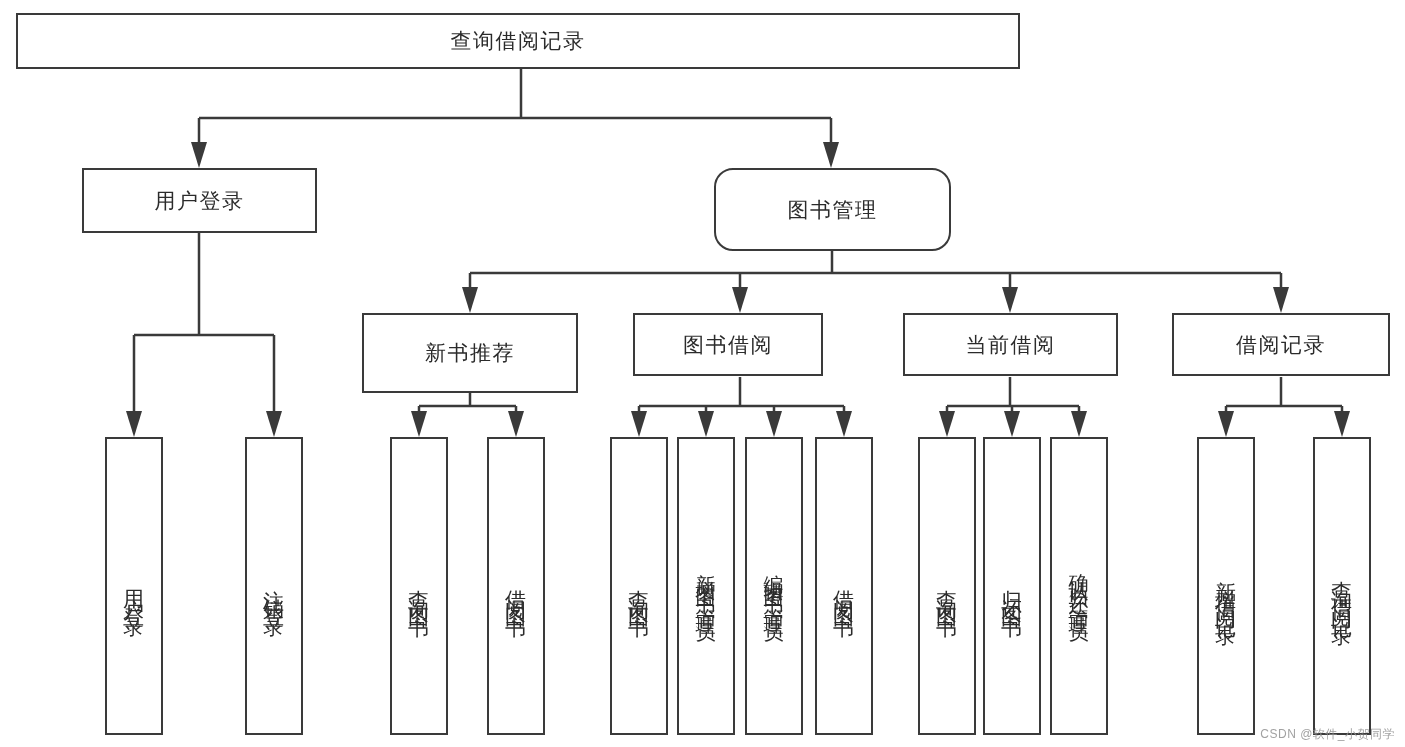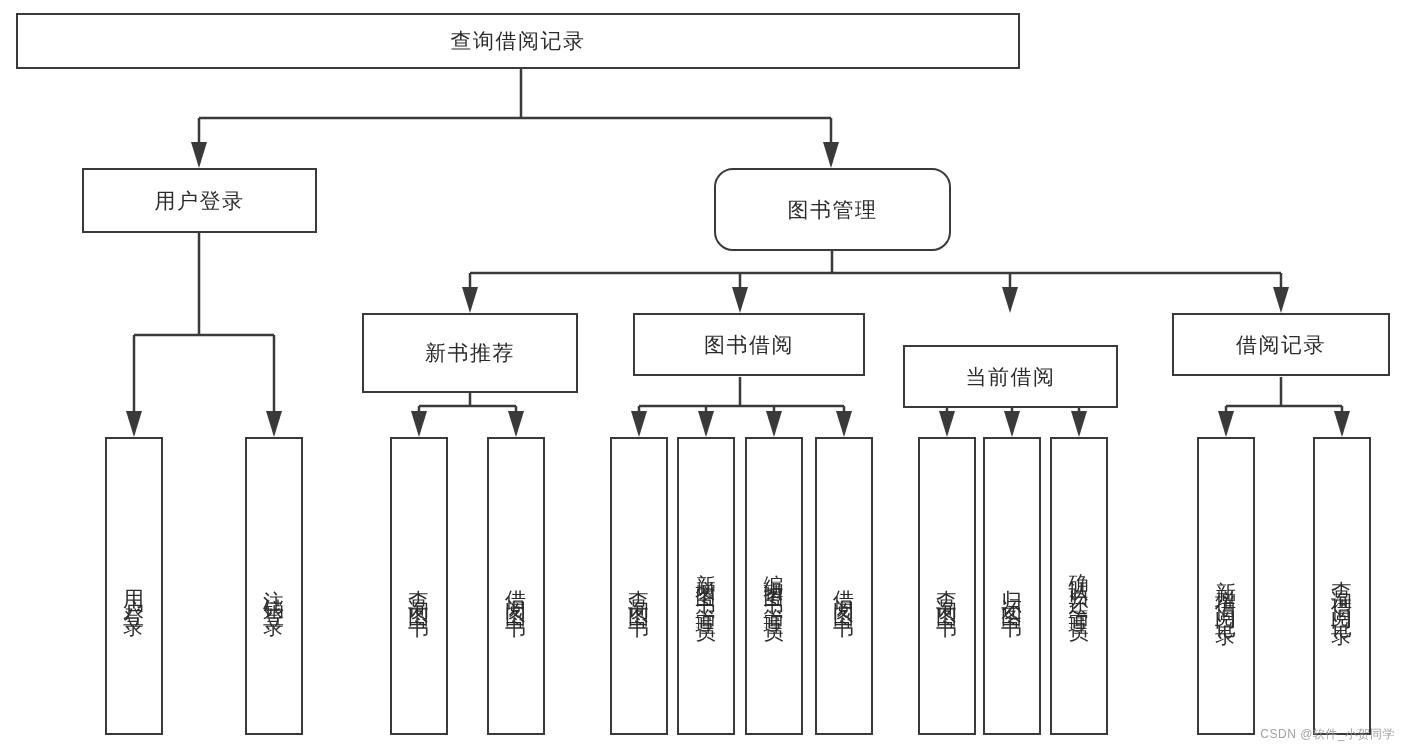--- a/index.html
+++ b/index.html
@@ -105,24 +105,24 @@
   <div class="box hbox" style="left:82px; top:168px; width:235px; height:65px;">
     <span>用户登录</span>
   </div>
   <div class="box hbox" style="left:714px; top:168px; width:237px; height:83px;border-radius:19px;">
     <span>图书管理</span>
   </div>
 
   <div class="box hbox" style="left:362px; top:313px; width:216px; height:80px;">
     <span>新书推荐</span>
   </div>
-  <div class="box hbox" style="left:633px; top:313px; width:232px; height:63px;">
+  <div class="box hbox" style="left:633px; top:313px; width:190px; height:63px;">
     <span>图书借阅</span>
   </div>
-  <div class="box hbox" style="left:903px; top:313px; width:215px; height:63px;margin-top:32px;">
+  <div class="box hbox" style="left:903px; top:313px; width:215px; height:63px;">
     <span>当前借阅</span>
   </div>
   <div class="box hbox" style="left:1172px; top:313px; width:218px; height:63px;">
     <span>借阅记录</span>
   </div>
 
   <div class="box vbox" style="left:105px; top:437px; width:58px; height:298px;">
     <span class="vtext">用户登录</span>
   </div>
   <div class="box vbox" style="left:245px; top:437px; width:58px; height:298px;">

